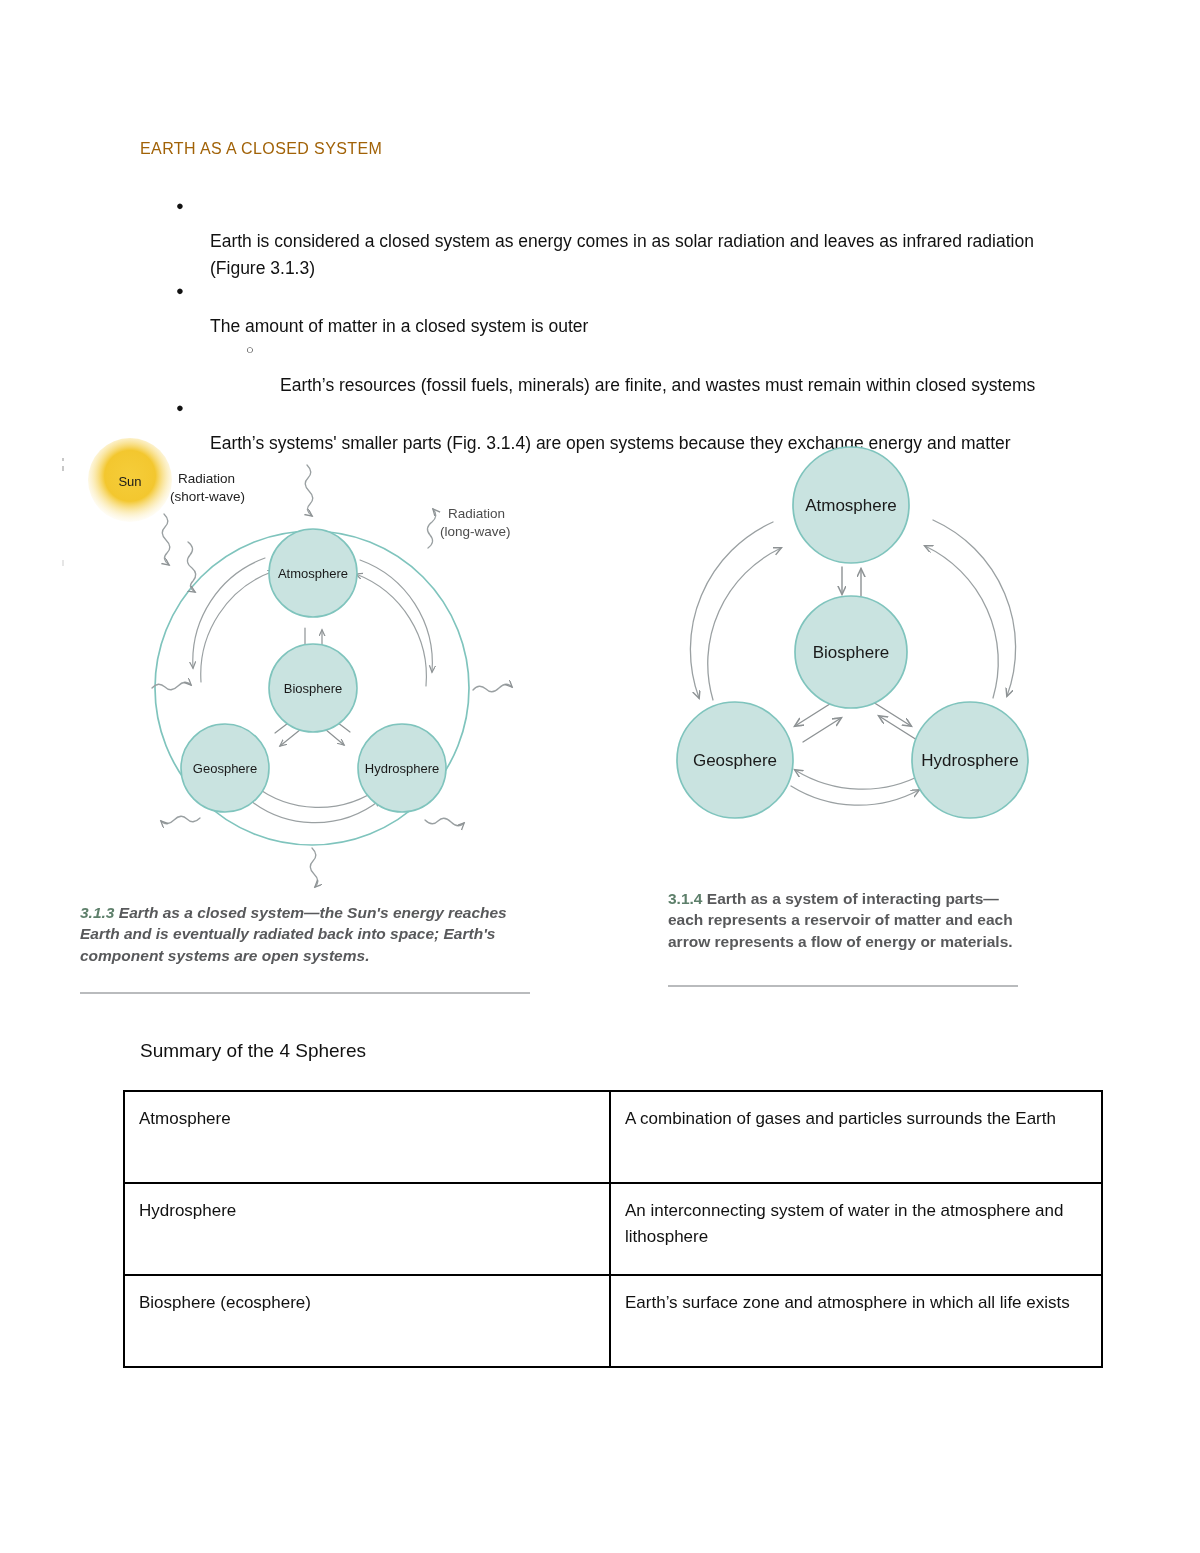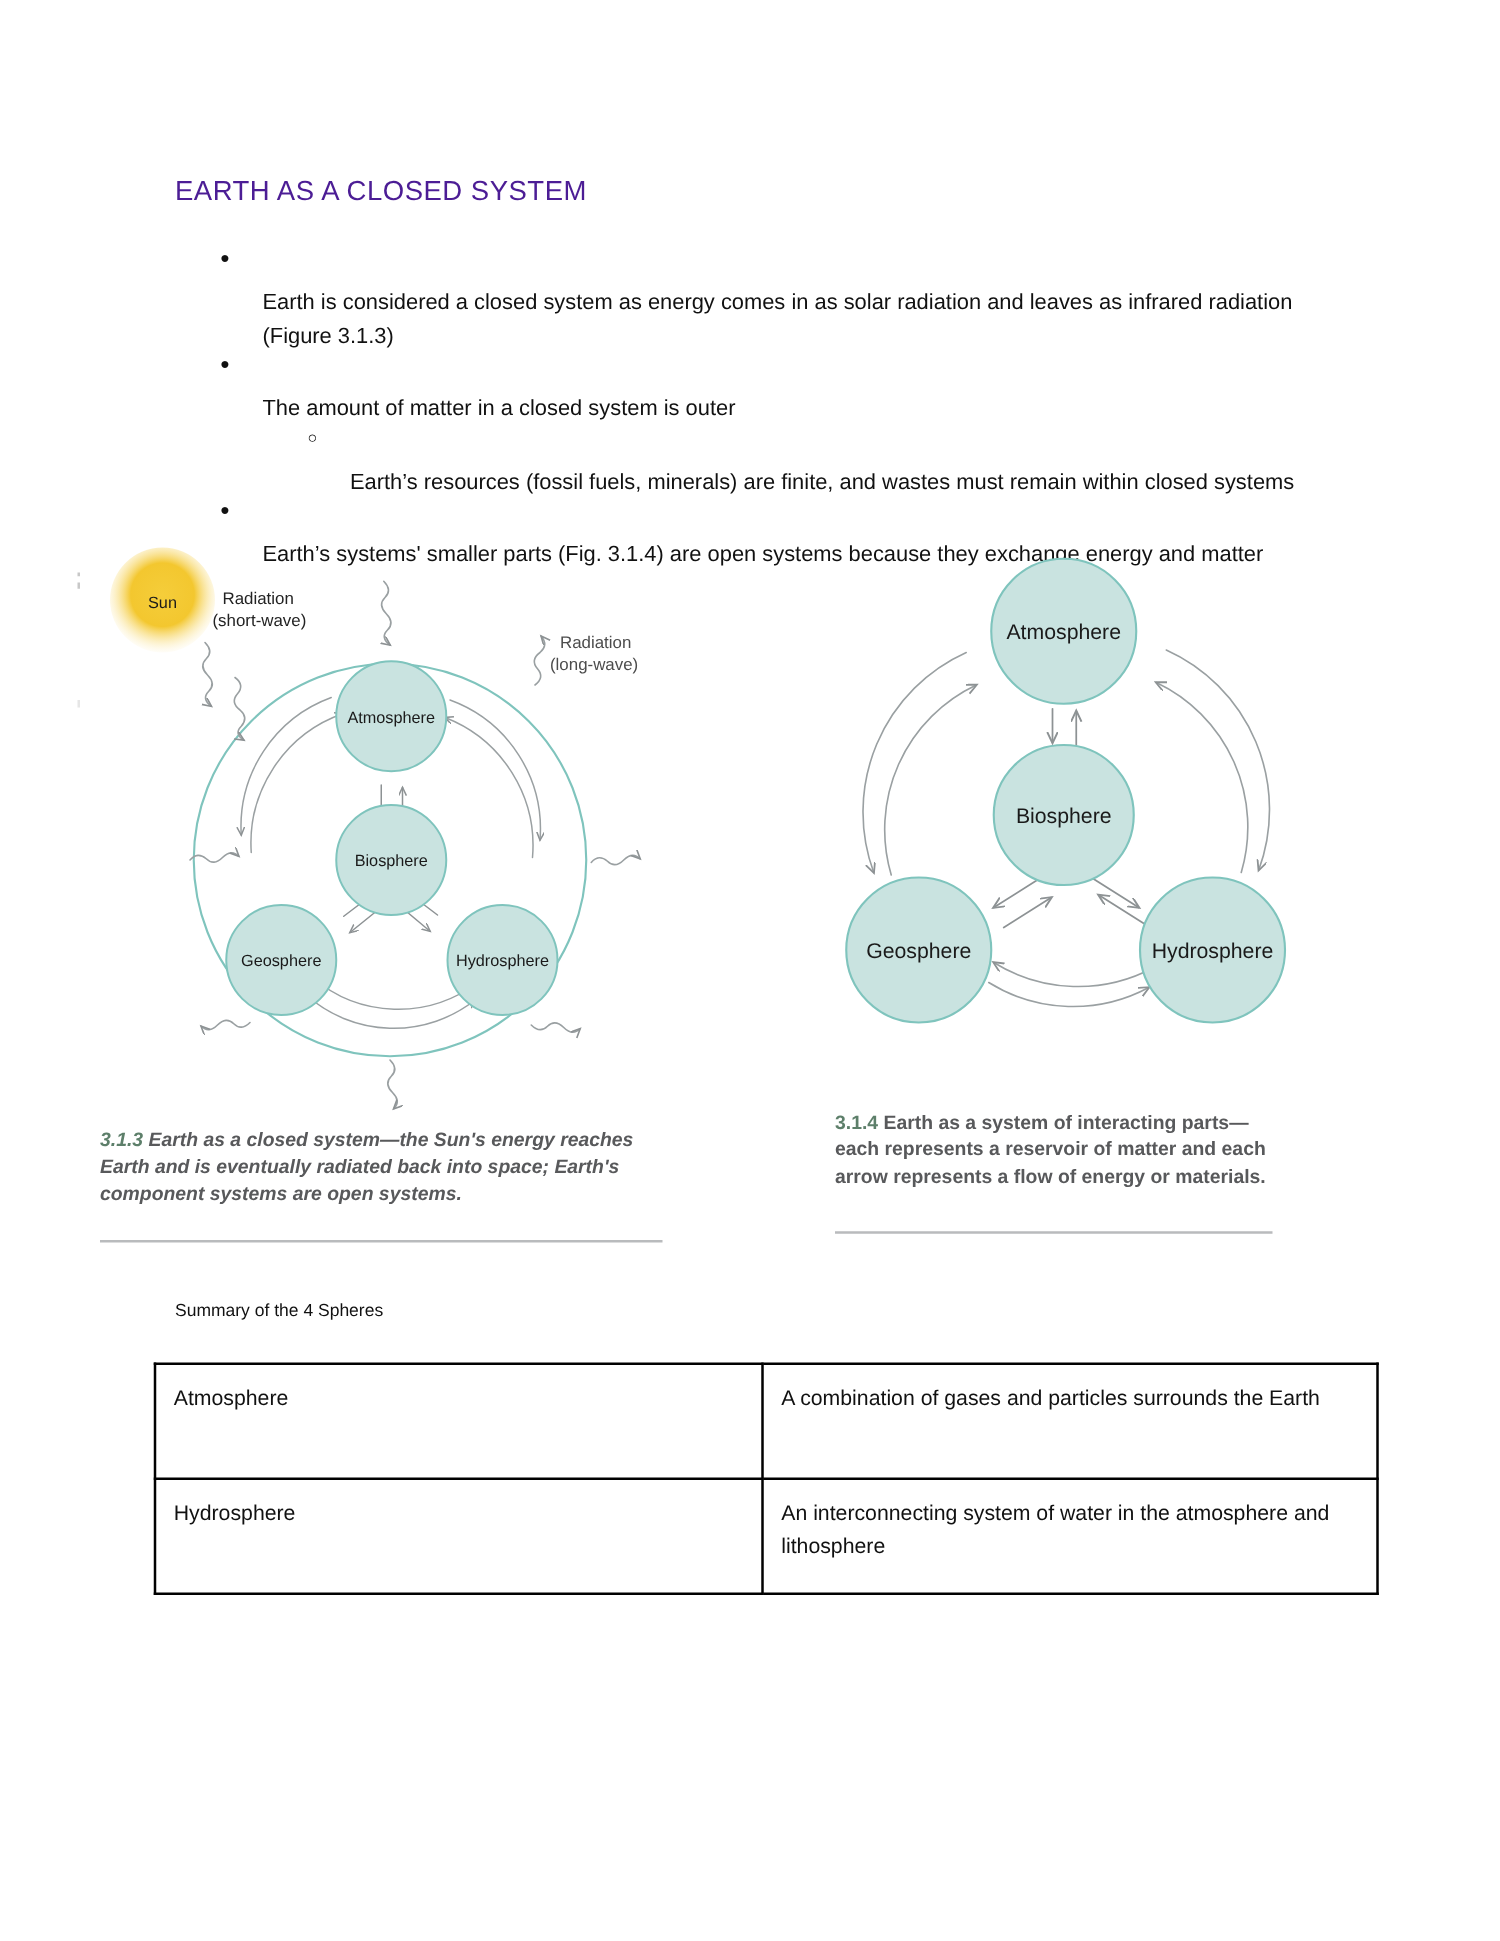--- a/index.html
+++ b/index.html
@@ -14,23 +14,23 @@
     font-family: "Liberation Sans", sans-serif;
     color: #000000;
     overflow: hidden;
   }
 
   
   .page-title {
     position: absolute;
     left: 140px;
     top: 140px;
-    font-size: 22px;
+    font-size: 16px;
     letter-spacing: 0.4px;
-    color: #4c1d95;
+    color: #a16207;
   }
 
   
   .notes {
     position: absolute;
     left: 140px;
     top: 196px;
     width: 920px;
     font-size: 17.5px;
     line-height: 1.52;
@@ -87,21 +87,21 @@
     background: #b9bbbd;
   }
   .rule-3-1-3 { left: 80px;  top: 992px; width: 450px; }
   .rule-3-1-4 { left: 668px; top: 985px; width: 350px; }
 
   
   .summary-heading {
     position: absolute;
     left: 140px;
     top: 1040px;
-    font-size: 14px;
+    font-size: 19px;
     color: #111;
   }
 
   
   .spheres-table {
     position: absolute;
     left: 123px;
     top: 1090px;
     width: 922px;
     border-collapse: collapse;
@@ -316,14 +316,18 @@
 <table class="spheres-table">
   <tbody>
     <tr class="row-tall">
       <td class="col-term">Atmosphere</td>
       <td class="col-def">A combination of gases and particles surrounds the Earth</td>
     </tr>
     <tr class="row-tall">
       <td class="col-term">Hydrosphere</td>
       <td class="col-def">An interconnecting system of water in the atmosphere and lithosphere</td>
     </tr>
+    <tr class="row-tall">
+      <td class="col-term">Biosphere (ecosphere)</td>
+      <td class="col-def">Earth’s surface zone and atmosphere in which all life exists</td>
+    </tr>
   </tbody>
 </table>
 
 </body></html>

